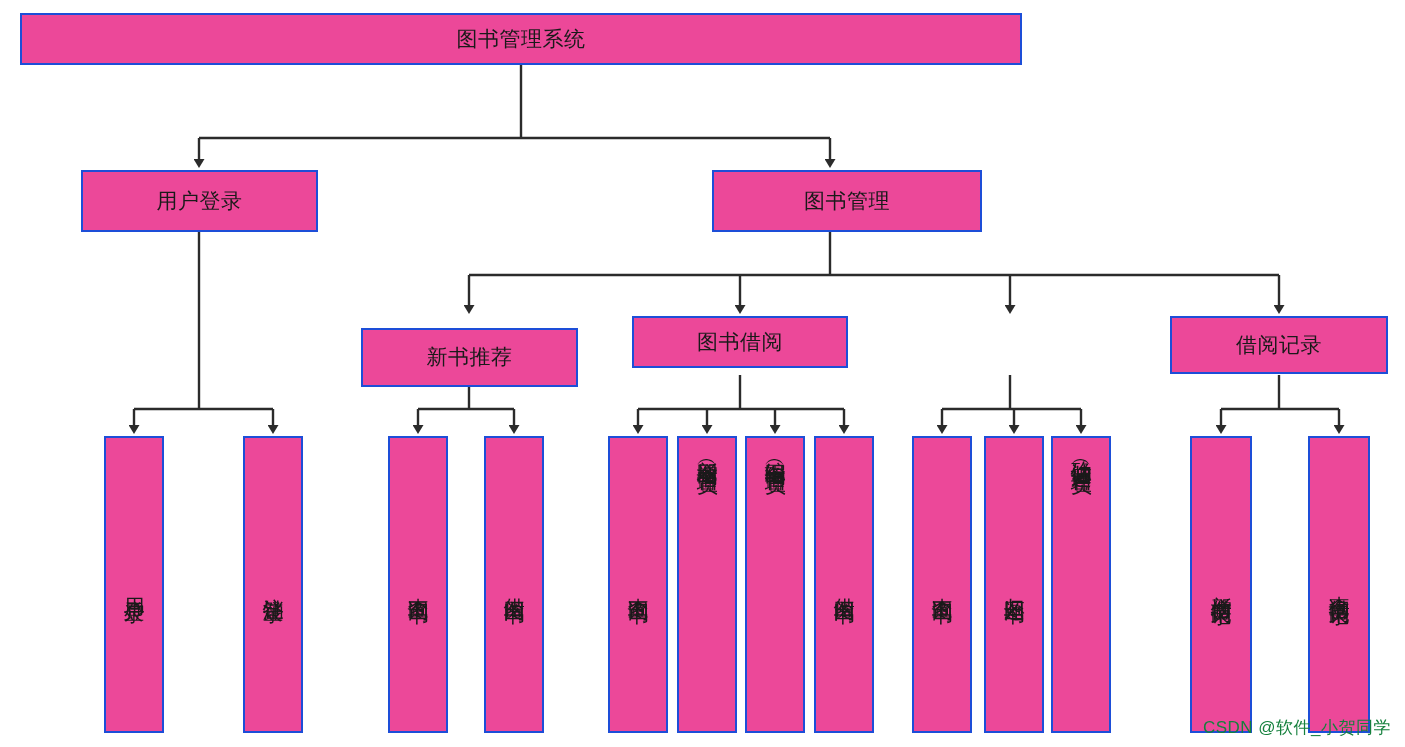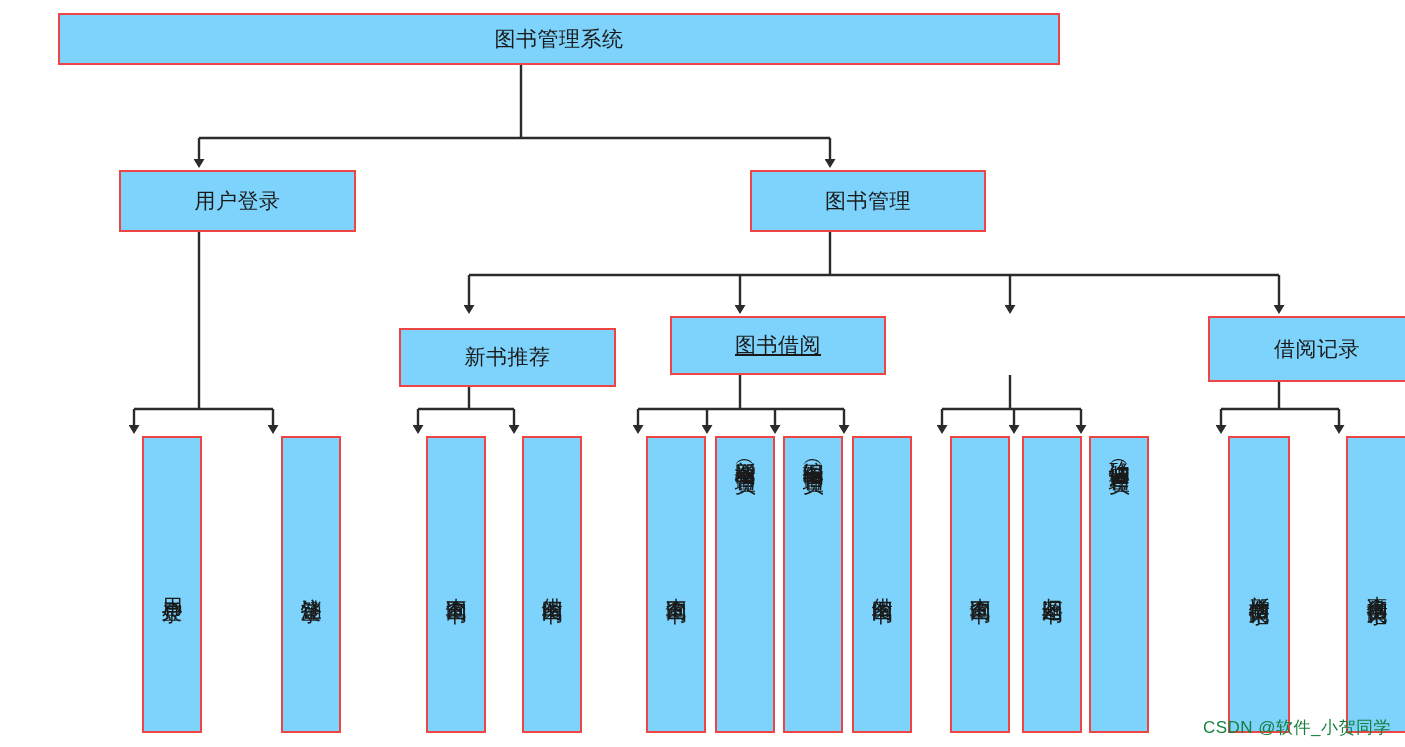--- a/index.html
+++ b/index.html
@@ -22,28 +22,27 @@
     position: absolute;
     left: 0;
     top: 0;
     width: 1405px;
     height: 747px;
     pointer-events: none;
   }
   .node {
     position: absolute;
     box-sizing: border-box;
-    background: #7dd3fc;
-    border: 2px solid #ef4444;
+    background: #ec4899;
+    border: 2px solid #1d4ed8;
     display: flex;
     align-items: center;
     justify-content: center;
     color: #1a1a1a;
     z-index: 3;
-    margin-left: 38px;
   }
   .node-label {
     font-size: 21px;
     line-height: 1.15;
     letter-spacing: 0.5px;
     white-space: nowrap;
     color: #1a1a1a;
   }
   
   .node.vert {
@@ -132,31 +131,31 @@
     </g>
   </svg>
 
   <div class="node" style="left: 20px; top: 13px; width: 1002px; height: 52px;">
     <span class="node-label">图书管理系统</span>
   </div>
 
   <div class="node" style="left: 81px; top: 170px; width: 237px; height: 62px;">
     <span class="node-label">用户登录</span>
   </div>
-  <div class="node" style="left: 712px; top: 170px; width: 236px; height: 62px;">
+  <div class="node" style="left: 712px; top: 170px; width: 270px; height: 62px;">
     <span class="node-label">图书管理</span>
   </div>
 
   <div class="node" style="left: 361px; top: 328px; width: 217px; height: 59px;">
     <span class="node-label">新书推荐</span>
   </div>
-  <div class="node" style="left: 632px; top: 316px; width: 216px; height: 59px; text-decoration: underline;">
+  <div class="node" style="left: 632px; top: 316px; width: 216px; height: 52px;">
     <span class="node-label">图书借阅</span>
   </div>
-  <div class="node" style="left: 1170px; top: 316px; width: 218px; height: 66px;">
+  <div class="node" style="left: 1170px; top: 316px; width: 218px; height: 58px;">
     <span class="node-label">借阅记录</span>
   </div>
 
   <div class="node vert center" style="left: 104px; top: 436px; width: 60px; height: 297px;">
     <span class="node-label">用户登录</span>
   </div>
   <div class="node vert center" style="left: 243px; top: 436px; width: 60px; height: 297px;">
     <span class="node-label">注销登录</span>
   </div>
   <div class="node vert center" style="left: 388px; top: 436px; width: 60px; height: 297px;">

